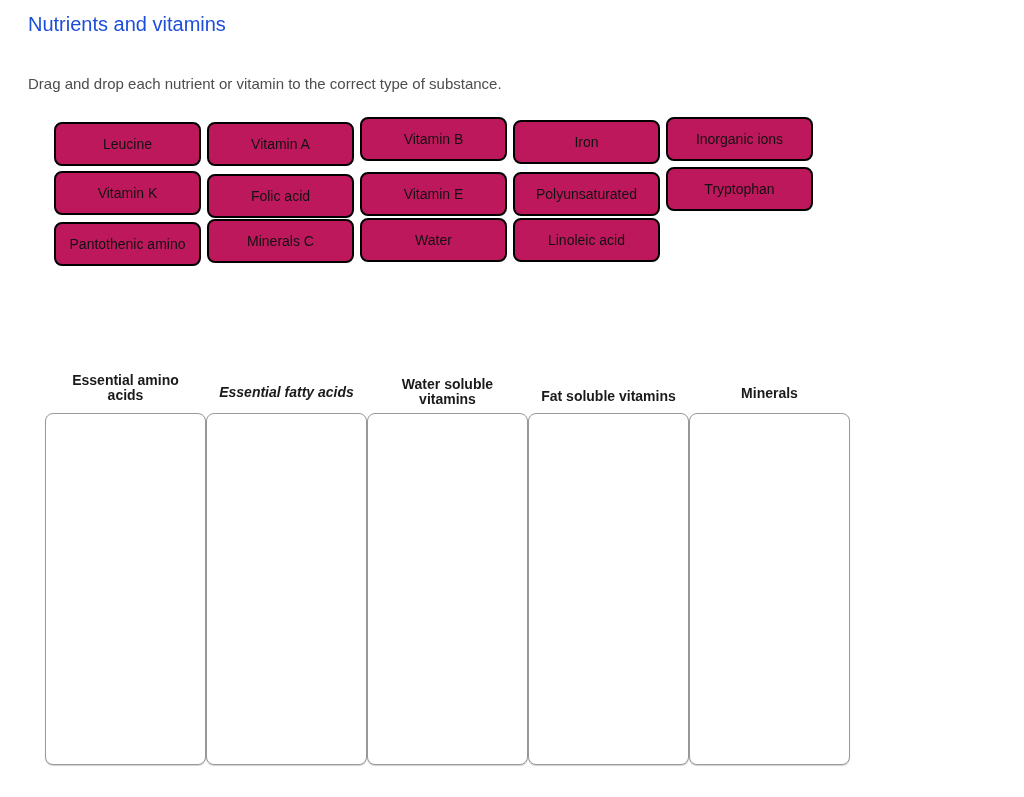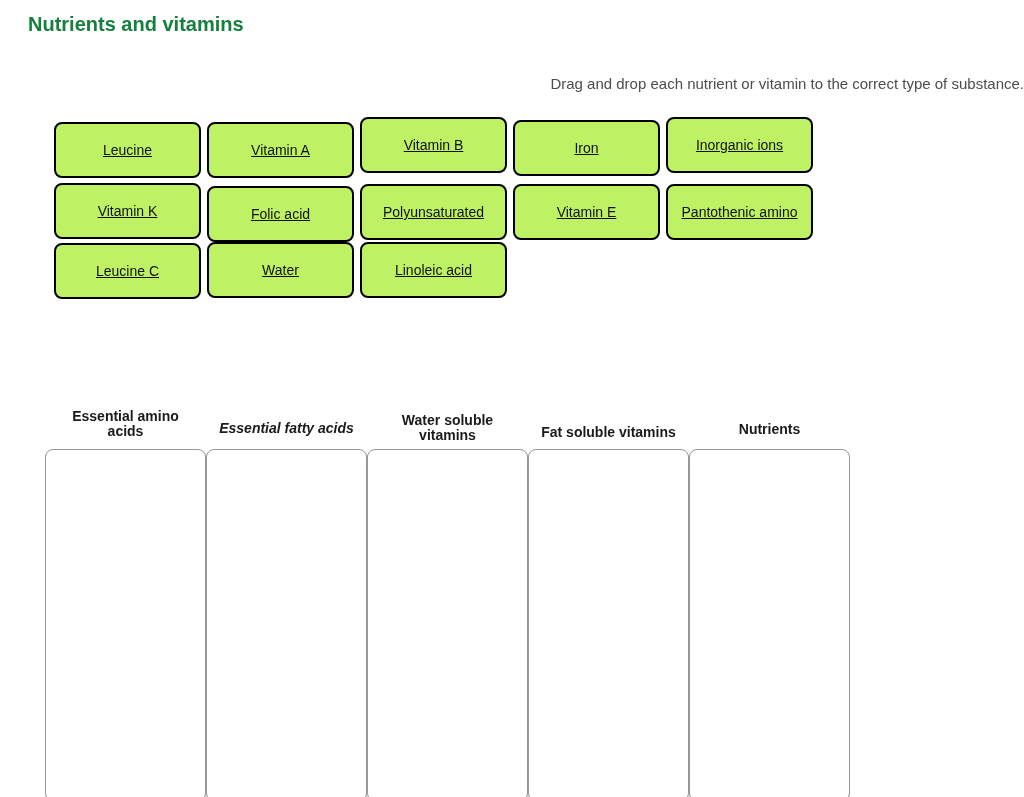--- a/index.html
+++ b/index.html
@@ -9,52 +9,50 @@
     width: 1024px;
     height: 797px;
     background: #ffffff;
     font-family: "Liberation Sans", sans-serif;
     overflow: hidden;
   }
   .page-title {
     margin: 12px 0 0 28px;
     font-size: 20px;
     line-height: 24px;
-    font-weight: bold;
-    color: #15803d;
+    font-weight: normal;
+    color: #1d4ed8;
   }
   .instruction {
     margin: 39px 0 0 28px;
     font-size: 15px;
     line-height: 18px;
     color: #4d4d4d;
-    text-align: right;
   }
   .chip-grid {
     margin: 24px 0 0 54px;
     display: grid;
     grid-template-columns: repeat(5, 147px);
     column-gap: 6px;
     row-gap: 6px;
     width: 760px;
   }
   .chip {
-    height: 56px;
-    background: #bef264;
+    height: 44px;
+    background: #be185d;
     border: 2px solid #000000;
     border-radius: 8px;
     display: flex;
     align-items: center;
     justify-content: center;
     font-size: 14px;
     color: #111111;
     cursor: grab;
     user-select: none;
     white-space: nowrap;
-    text-decoration: underline;
   }
   .zones {
     margin: 108px 0 0 45px;
     display: flex;
   }
   .zone-col {
     width: 161px;
     display: flex;
     flex-direction: column;
   }
@@ -98,25 +96,26 @@
 
   <div class="chip-grid">
     <div class="chip" style="transform:translateY(5px)">Leucine</div>
     <div class="chip" style="transform:translateY(5px)">Vitamin A</div>
     <div class="chip" style="transform:translateY(0px)">Vitamin B</div>
     <div class="chip" style="transform:translateY(3px)">Iron</div>
 
     <div class="chip" style="transform:translateY(0px)">Inorganic ions</div>
     <div class="chip" style="transform:translateY(4px)">Vitamin K</div>
     <div class="chip" style="transform:translateY(7px)">Folic acid</div>
+    <div class="chip" style="transform:translateY(5px)">Vitamin E</div>
     <div class="chip" style="transform:translateY(5px)">Polyunsaturated</div>
-    <div class="chip" style="transform:translateY(5px)">Vitamin E</div>
 
+    <div class="chip" style="transform:translateY(0px)">Tryptophan</div>
     <div class="chip" style="transform:translateY(5px)">Pantothenic amino</div>
-    <div class="chip" style="transform:translateY(2px)">Leucine C</div>
+    <div class="chip" style="transform:translateY(2px)">Minerals C</div>
     <div class="chip" style="transform:translateY(1px)">Water</div>
     <div class="chip" style="transform:translateY(1px)">Linoleic acid</div>
   </div>
 
   <div class="zones">
 
     <div class="zone-col">
       <div class="zone-header hw-amino hpb-1">
         <span>Essential amino acids</span>
       </div>
@@ -139,19 +138,19 @@
 
     <div class="zone-col">
       <div class="zone-header hpb-4">
         <span>Fat soluble vitamins</span>
       </div>
       <div class="zone-box"></div>
     </div>
 
     <div class="zone-col">
       <div class="zone-header hpb-5">
-        <span>Nutrients</span>
+        <span>Minerals</span>
       </div>
       <div class="zone-box"></div>
     </div>
 
   </div>
 </main>
 
 </body></html>

